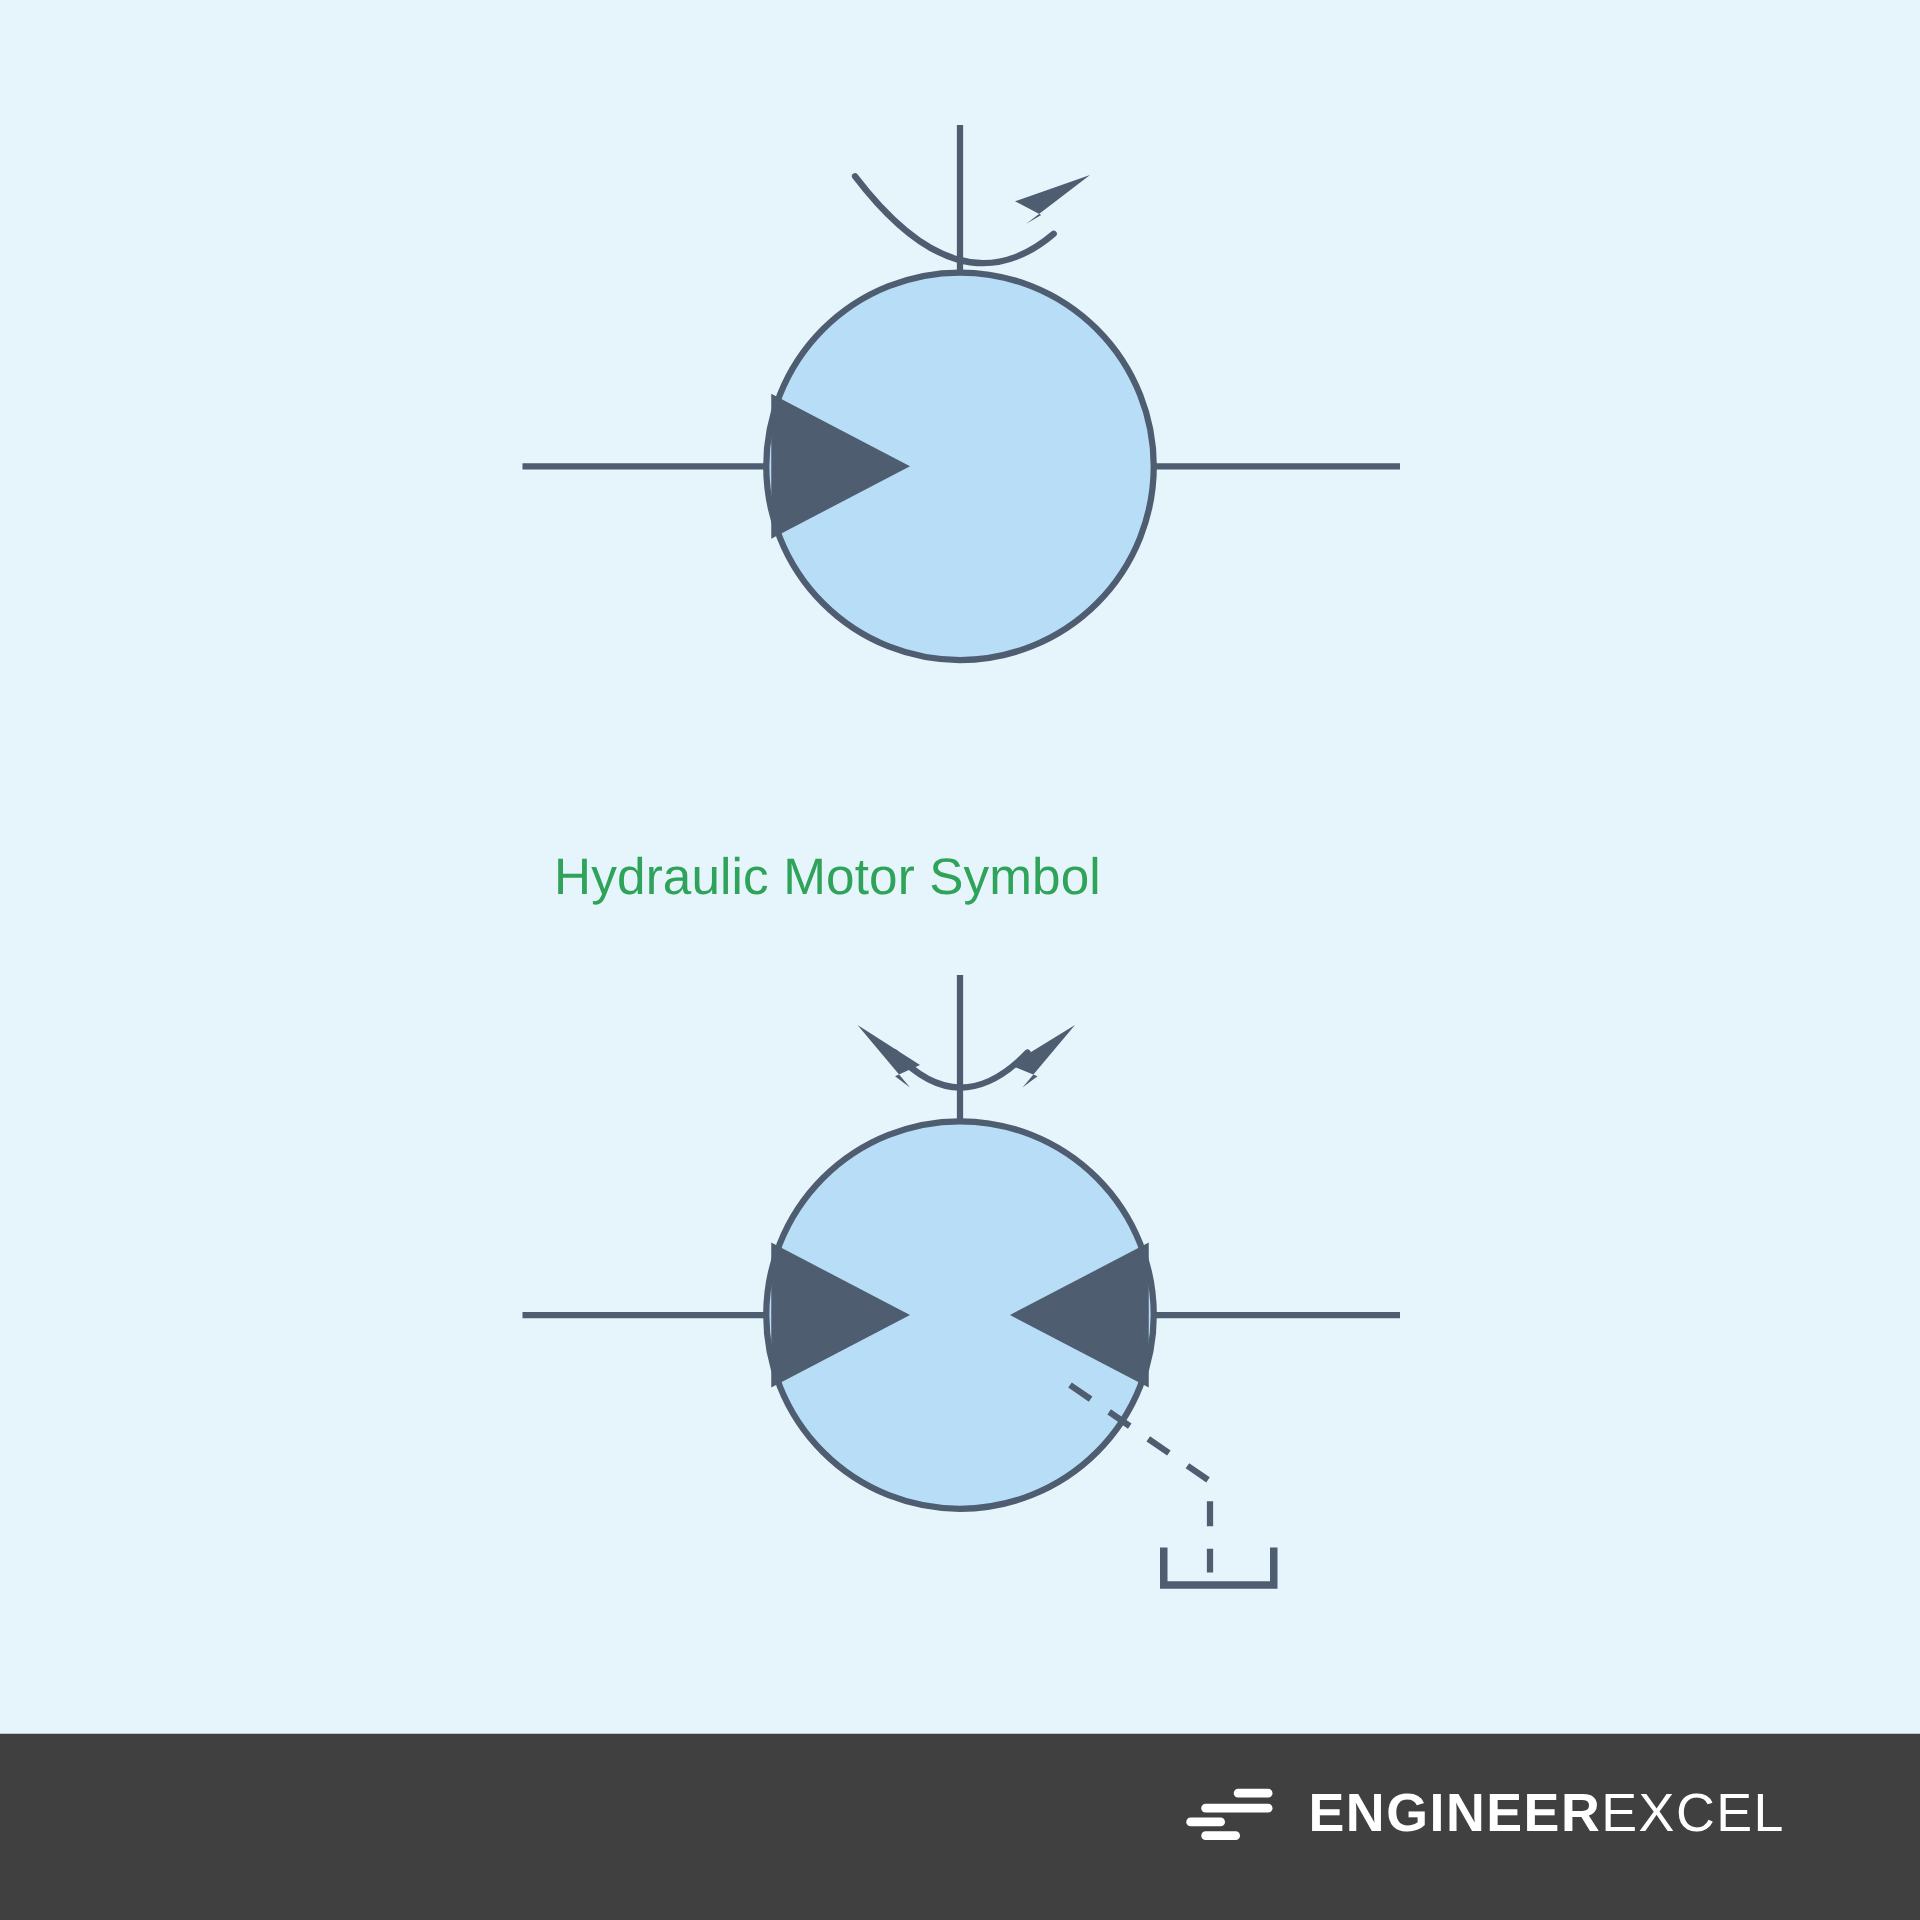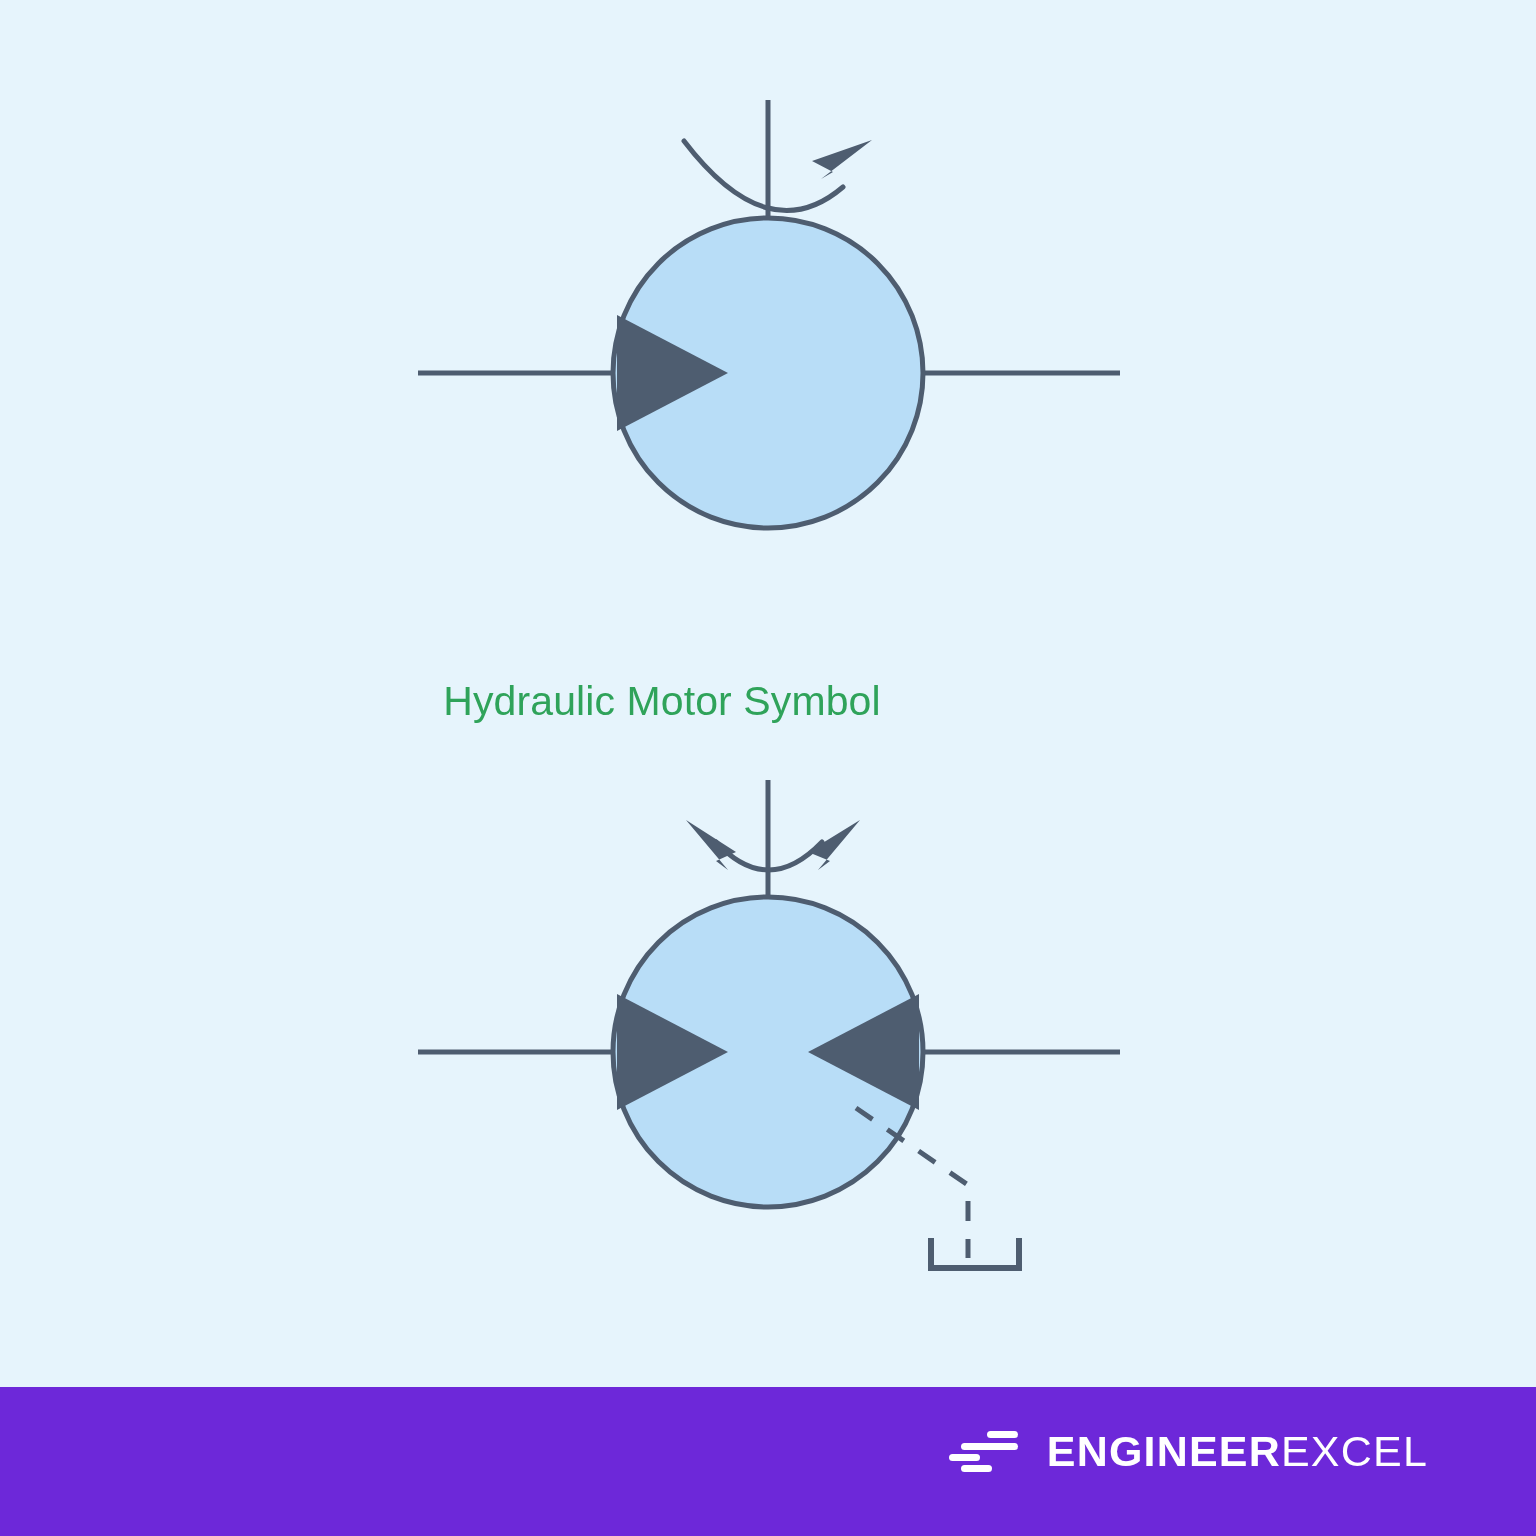--- a/index.html
+++ b/index.html
@@ -42,21 +42,21 @@
   }
   #caption-unidirectional { top: 570px; }
   #caption-bidirectional  { top: 1294px; }
 
   #footer-bar {
     position: absolute;
     left: 0;
     top: 1387px;
     width: 1536px;
     height: 149px;
-    background: #6d28d9;
+    background: #404040;
   }
   #logo {
     position: absolute;
     right: 108px;
     top: 40px;
     display: flex;
     align-items: center;
     gap: 22px;
   }
   #logo-mark {

